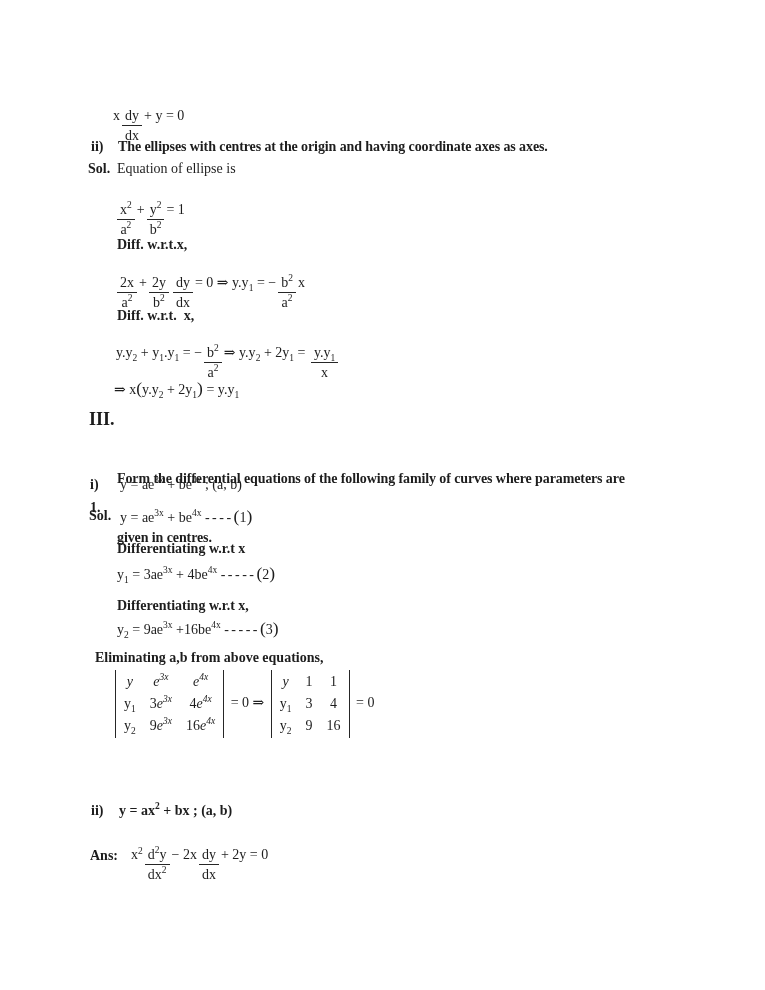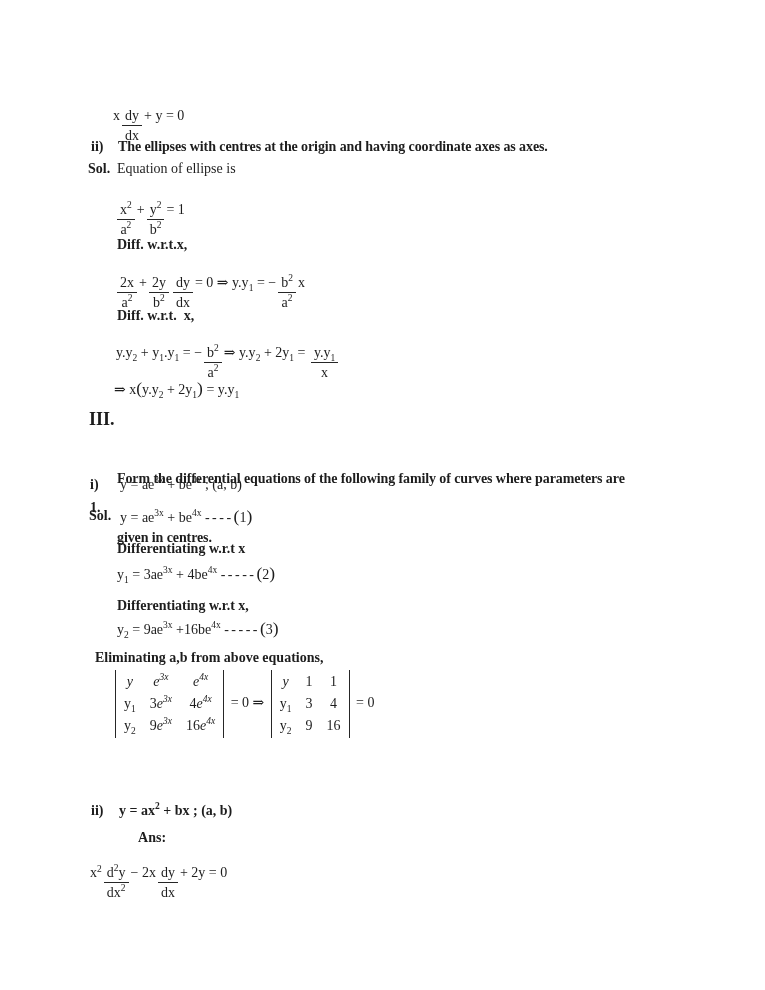--- a/index.html
+++ b/index.html
@@ -3,21 +3,21 @@
 <meta charset="utf-8">
 <style>
   html,body{margin:0;padding:0;background:#ffffff;}
   .page{
     position:relative;width:765px;height:990px;background:#ffffff;
     color:#1d1d1d;font-family:"Liberation Serif","DejaVu Serif",serif;
     font-size:14px;line-height:1.3;overflow:hidden;
   }
   .blk{position:absolute;white-space:pre;}
   .row{display:flex;align-items:center;}
-  .row.mid{align-items:center;flex-direction:column;}
+  .row.mid{align-items:center;}
   .lbl{font-weight:bold;flex:none;}
   .bold{font-weight:bold;}
   .it{font-style:italic;}
   .t-b{font-weight:bold;letter-spacing:-0.1px;}
   .math{white-space:pre;}
   .frac{display:inline-block;text-align:center;vertical-align:middle;margin:0 2px;}
   .num{display:block;border-bottom:1px solid #262626;padding:0 3px 1px;line-height:1.15;margin-top:18px;}
   .den{display:block;padding:2px 3px 0;line-height:1.15;}
   sup{font-size:9.5px;line-height:0;}
   sub{font-size:9.5px;line-height:0;}

